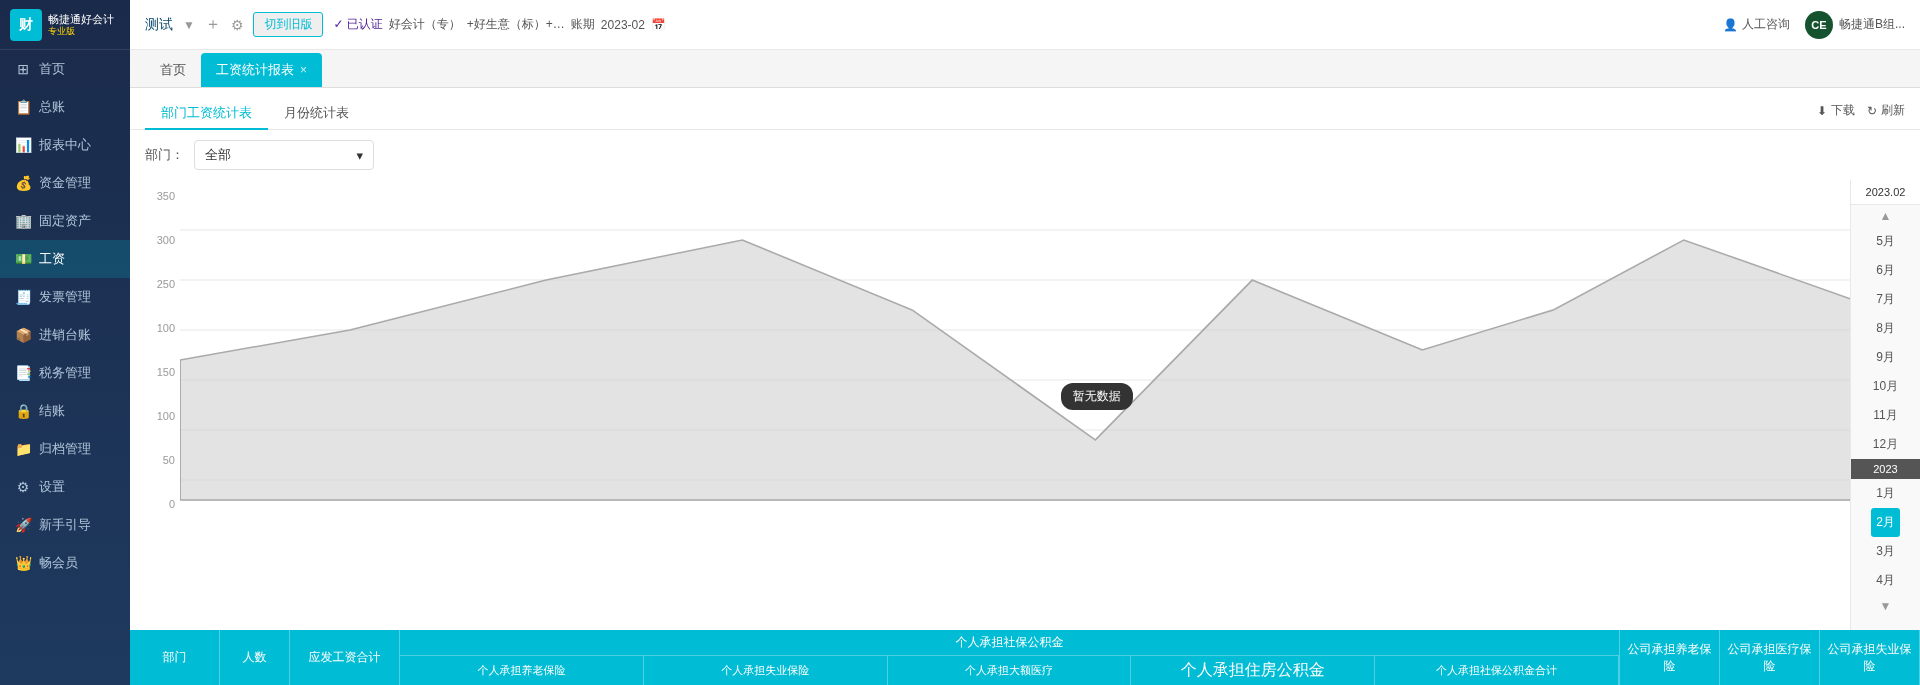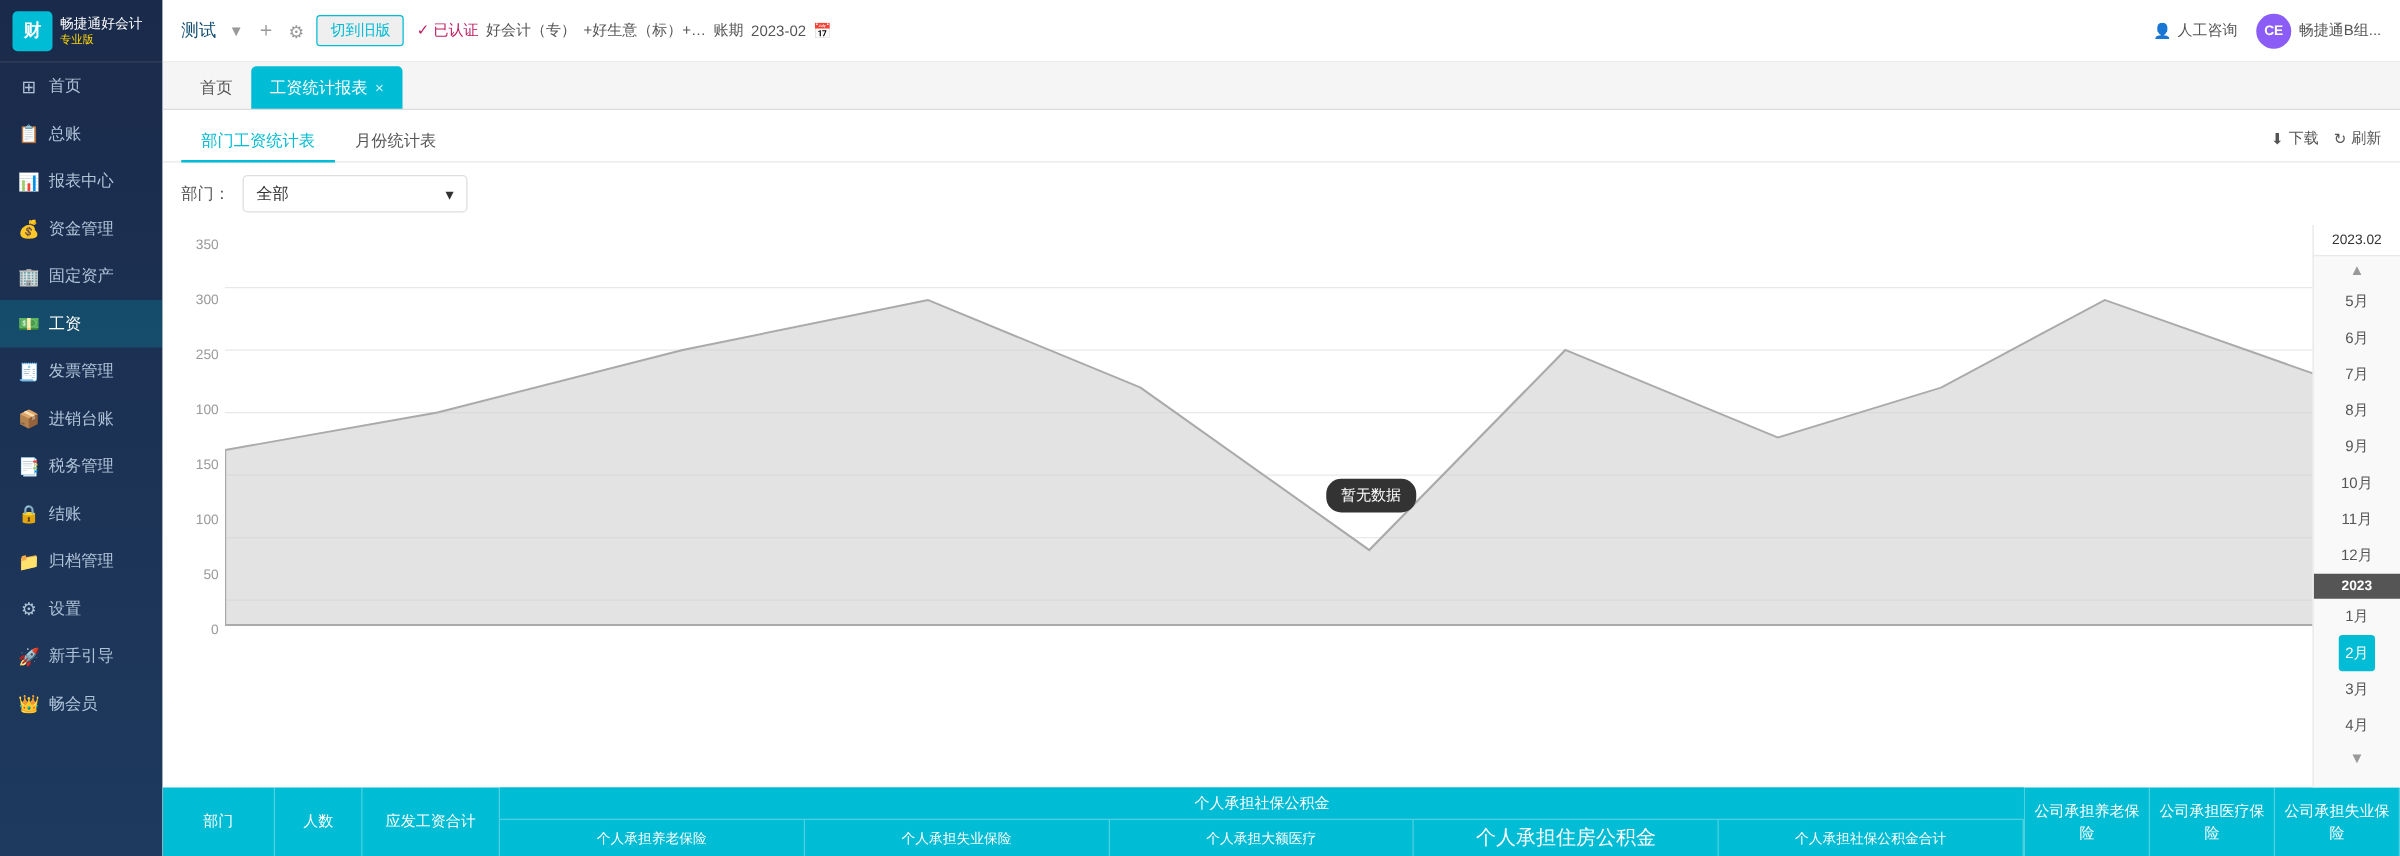--- a/index.html
+++ b/index.html
@@ -80,26 +80,26 @@
     .topbar-gear { color: #999; font-size: 14px; cursor: pointer; }
     .topbar-switch-btn {
       border: 1px solid #00bcd4;
       color: #00bcd4;
       padding: 3px 10px;
       border-radius: 3px;
       cursor: pointer;
       font-size: 12px;
     }
     .topbar-status { display: flex; align-items: center; gap: 6px; color: #555; font-size: 12px; }
-    .topbar-status .certified { color: #be185d; }
+    .topbar-status .certified { color: #4c1d95; }
     .topbar-spacer { flex: 1; }
     .topbar-right { display: flex; align-items: center; gap: 15px; }
     .topbar-service { color: #555; font-size: 12px; cursor: pointer; display: flex; align-items: center; gap: 4px; }
     .topbar-user { display: flex; align-items: center; gap: 6px; cursor: pointer; }
-    .topbar-user-avatar { width: 28px; height: 28px; border-radius: 50%; background: #8b5cf6; display: flex; align-items: center; justify-content: center; color: white; font-size: 11px; font-weight: bold; }
+    .topbar-user-avatar { width: 28px; height: 28px; border-radius: 50%; background: #14532d; display: flex; align-items: center; justify-content: center; color: white; font-size: 11px; font-weight: bold; }
     .topbar-user-name { color: #555; font-size: 12px; }
 
     
     .tabbar {
       height: 38px;
       background: #f5f5f5;
       display: flex;
       align-items: flex-end;
       padding: 0 15px;
       gap: 0;
@@ -260,21 +260,20 @@
     }
     .month-item.active { background: #00bcd4; color: #fff; border-radius: 3px; }
     .year-item {
       width: 100%;
       padding: 4px 5px;
       text-align: center;
       font-size: 11px;
       color: #fff;
       background: #555;
       cursor: pointer;
-      font-weight: bold;
     }
 
     
     .table-header {
       height: 55px;
       background: #00bcd4;
       display: flex;
       align-items: stretch;
       flex-shrink: 0;
     }

